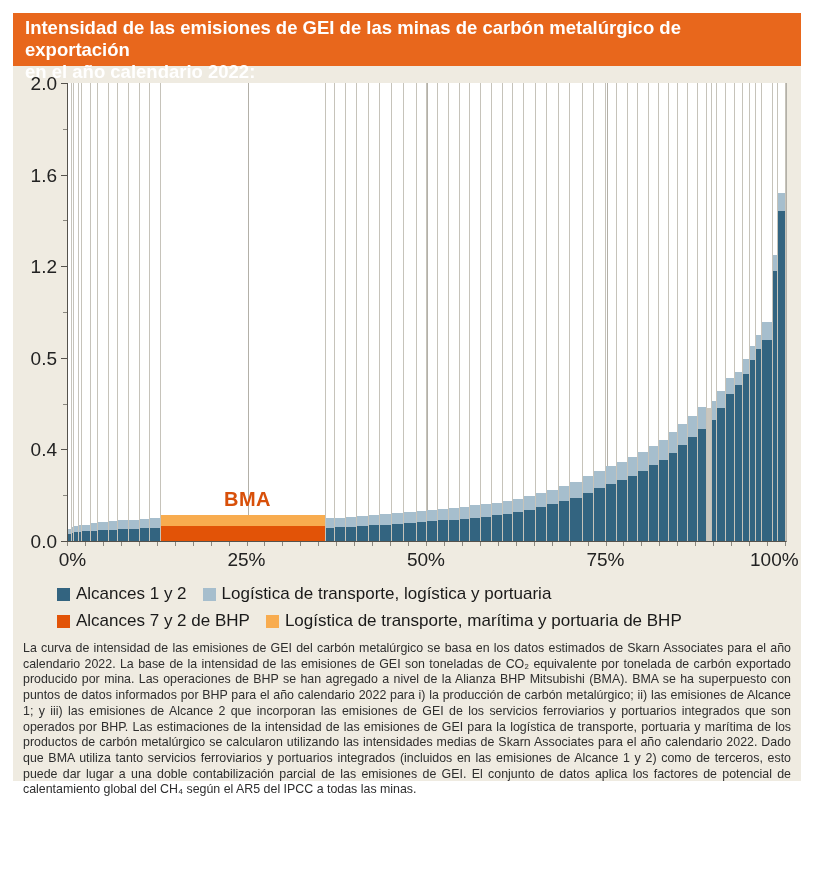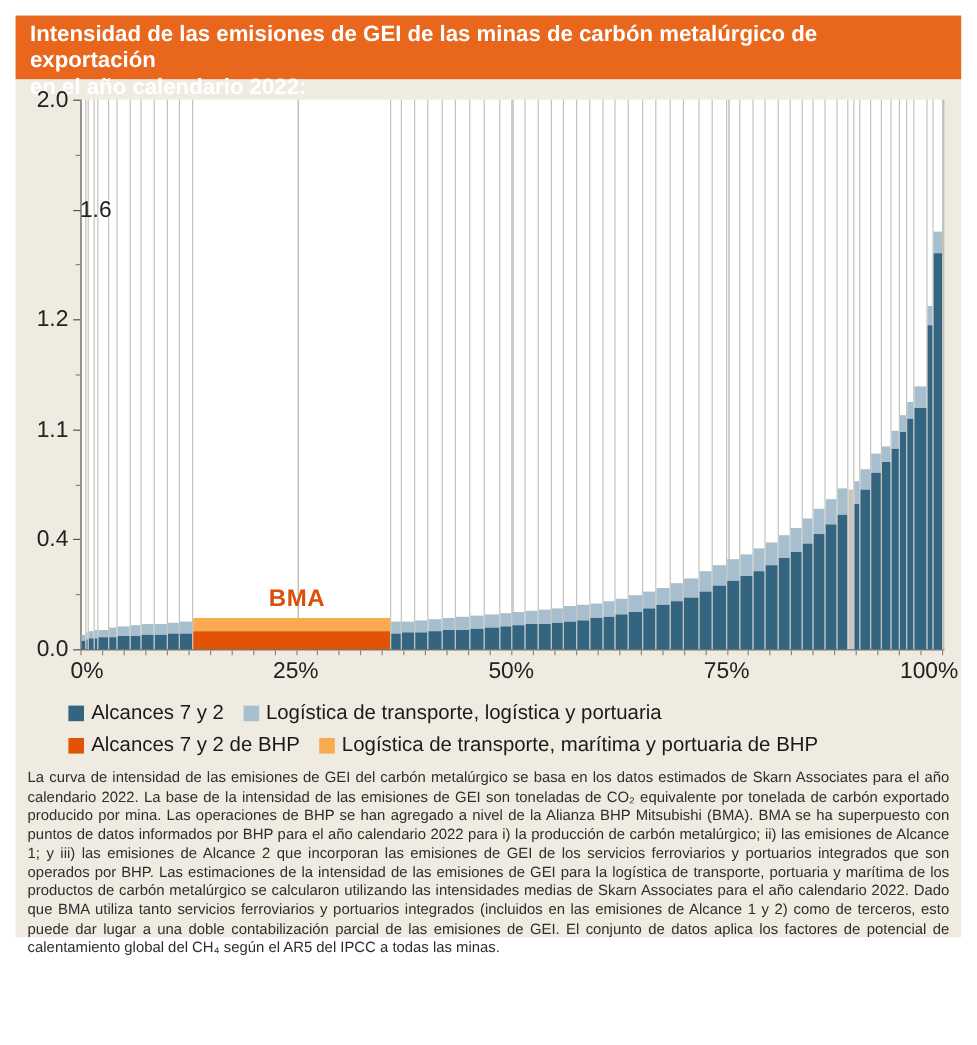--- a/index.html
+++ b/index.html
@@ -279,25 +279,25 @@
             <div class="seg" style="height: 329.8px; background: rgb(51, 100, 128);"></div>
           </div>
         </div>
       <div class="bma" style="left: 25%; color: rgb(216, 80, 10);">BMA</div>
     </div>
     <div id="yaxis">
         <div class="ylab" style="top: 448px;">0.0</div>
         <div class="ytick" style="left: 48px; width: 6px; top: 458px; position: absolute;"></div>
         <div class="ylab" style="top: 356.4px;">0.4</div>
         <div class="ytick" style="left: 48px; width: 6px; top: 366.4px; position: absolute;"></div>
-        <div class="ylab" style="top: 264.8px;">1.1</div>
+        <div class="ylab" style="top: 264.8px;">0.5</div>
         <div class="ytick" style="left: 48px; width: 6px; top: 274.8px; position: absolute;"></div>
         <div class="ylab" style="top: 173.2px;">1.2</div>
         <div class="ytick" style="left: 48px; width: 6px; top: 183.2px; position: absolute;"></div>
-        <div class="ylab" style="top: 81.6px; margin-left: 36px;">1.6</div>
+        <div class="ylab" style="top: 81.6px;">1.6</div>
         <div class="ytick" style="left: 48px; width: 6px; top: 91.6px; position: absolute;"></div>
         <div class="ylab" style="top: -10px;">2.0</div>
         <div class="ytick" style="left: 48px; width: 6px; top: 0px; position: absolute;"></div>
         <div class="ytick" style="left: 50px; width: 4px; top: 412.2px; position: absolute; background: rgb(138, 135, 127);"></div>
         <div class="ytick" style="left: 50px; width: 4px; top: 320.6px; position: absolute; background: rgb(138, 135, 127);"></div>
         <div class="ytick" style="left: 50px; width: 4px; top: 229px; position: absolute; background: rgb(138, 135, 127);"></div>
         <div class="ytick" style="left: 50px; width: 4px; top: 137.4px; position: absolute; background: rgb(138, 135, 127);"></div>
         <div class="ytick" style="left: 50px; width: 4px; top: 45.8px; position: absolute; background: rgb(138, 135, 127);"></div>
       </div>
     <div id="xaxis">
@@ -347,21 +347,21 @@
         <div class="xtick" style="left: 736.1px;"></div>
         <div class="xtick" style="left: 754.05px;"></div>
         <div class="xtick" style="left: 772px;"></div>
       </div>
   </div>
 
   <div class="legend">
       <div class="lrow">
         <div class="litem">
           <span class="swatch" style="background: rgb(51, 100, 128);"></span>
-          <span>Alcances 7 y 2</span>
+          <span>Alcances 1 y 2</span>
         </div>
         <div class="litem">
           <span class="swatch" style="background: rgb(166, 190, 205);"></span>
           <span>Logística de transporte, logística y portuaria</span>
         </div>
       </div>
       <div class="lrow">
         <div class="litem">
           <span class="swatch" style="background: rgb(226, 83, 7);"></span>
           <span>Alcances 7 y 2 de BHP</span>

